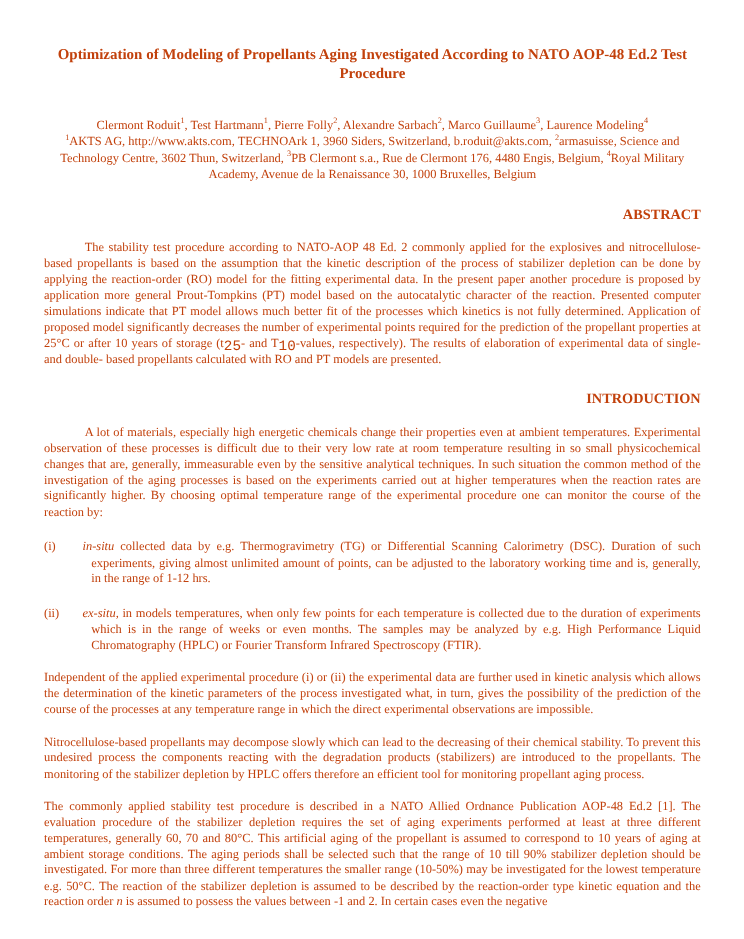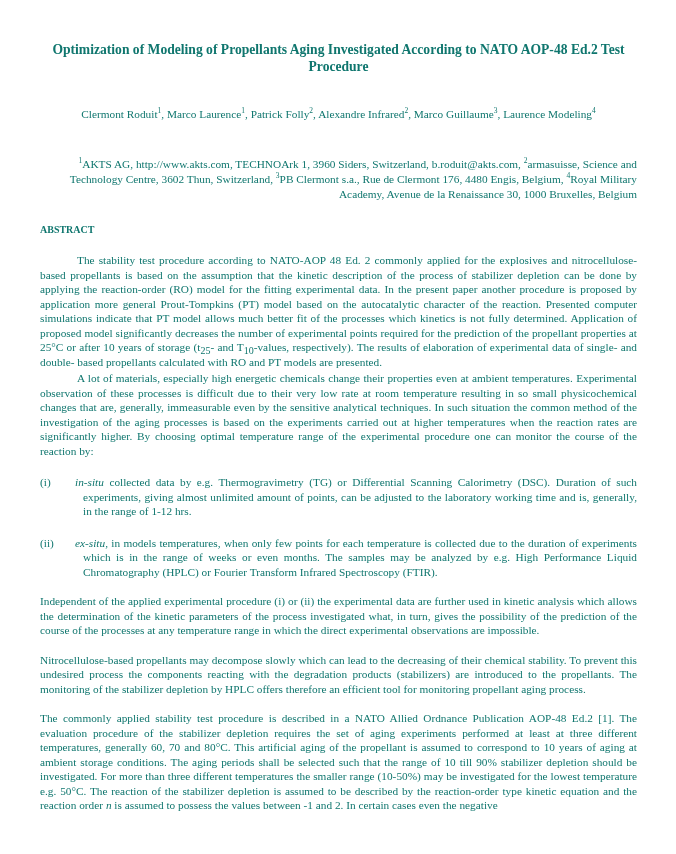--- a/index.html
+++ b/index.html
@@ -9,57 +9,57 @@
   }
   .page {
     position: relative;
     width: 676px;
     height: 854px;
     background: #ffffff;
     box-sizing: border-box;
     padding: 42px 39px 0 40px;
     overflow: hidden;
     font-family: "Liberation Serif", "DejaVu Serif", serif;
-    color: #0f766e;
+    color: #c2410c;
   }
   .title {
     text-align: center;
     font-weight: bold;
     font-size: 13.6px;
     line-height: 16.5px;
     margin: 0 4px;
   }
   .byline {
     text-align: center;
     font-size: 11.3px;
     line-height: 15px;
     margin-top: 32px;
   }
   .affil {
-    text-align: right;
+    text-align: center;
     font-size: 11.3px;
     line-height: 15px;
-    margin-top: 35px;
   }
   sup { font-size: 7.5px; line-height: 0; }
-  sub { font-size: 10px; line-height: 0; }
+  sub { font-size: 13px; line-height: 0; font-family: Liberation Mono, monospace; }
   .heading {
     font-weight: bold;
-    font-size: 10px;
+    font-size: 13px;
     line-height: 16px;
     margin-top: 20px;
+    text-align: right;
   }
   .para {
     font-size: 11.3px;
     line-height: 14.5px;
     text-align: justify;
     margin-top: 15px;
   }
   .para.indent { text-indent: 37px; }
-  .para.tight { margin-top: 2px; }
+  .para.tight { margin-top: 16px; }
   .list-item {
     position: relative;
     margin-top: 17px;
     padding-left: 43px;
     font-size: 11.3px;
     line-height: 14.5px;
     text-align: justify;
   }
   .list-item .marker {
     position: absolute;
@@ -71,28 +71,29 @@
     text-indent: -8px;
   }
 </style>
 </head>
 <body>
 
 <div class="page">
 
   <div class="title">Optimization of Modeling of Propellants Aging Investigated According to NATO AOP-48 Ed.2 Test Procedure</div>
 
-  <div class="byline"><span>Clermont Roduit</span><sup>1</sup><span>, Marco Laurence</span><sup>1</sup><span>, Patrick Folly</span><sup>2</sup><span>, Alexandre Infrared</span><sup>2</sup><span>, Marco Guillaume</span><sup>3</sup><span>, Laurence Modeling</span><sup>4</sup></div>
+  <div class="byline"><span>Clermont Roduit</span><sup>1</sup><span>, Test Hartmann</span><sup>1</sup><span>, Pierre Folly</span><sup>2</sup><span>, Alexandre Sarbach</span><sup>2</sup><span>, Marco Guillaume</span><sup>3</sup><span>, Laurence Modeling</span><sup>4</sup></div>
 
   <div class="affil"><sup>1</sup><span>AKTS AG, http://www.akts.com, TECHNOArk 1, 3960 Siders, Switzerland, b.roduit@akts.com, </span><sup>2</sup><span>armasuisse, Science and Technology Centre, 3602 Thun, Switzerland, </span><sup>3</sup><span>PB Clermont s.a., Rue de Clermont 176, 4480 Engis, Belgium, </span><sup>4</sup><span>Royal Military Academy, Avenue de la Renaissance 30, 1000 Bruxelles, Belgium</span></div>
 
   <div class="heading">ABSTRACT</div>
 
   <div class="para indent"><span>The stability test procedure according to NATO-AOP 48 Ed. 2 commonly applied for the explosives and nitrocellulose-based propellants is based on the assumption that the kinetic description of the process of stabilizer depletion can be done by applying the reaction-order (RO) model for the fitting experimental data. In the present paper another procedure is proposed by application more general Prout-Tompkins (PT) model based on the autocatalytic character of the reaction. Presented computer simulations indicate that PT model allows much better fit of the processes which kinetics is not fully determined. Application of proposed model significantly decreases the number of experimental points required for the prediction of the propellant properties at 25°C or after 10 years of storage (t</span><sub>25</sub><span>- and T</span><sub>10</sub><span>-values, respectively). The results of elaboration of experimental data of single- and double- based propellants calculated with RO and PT models are presented.</span></div>
 
+  <div class="heading">INTRODUCTION</div>
 
   <div class="para indent tight">A lot of materials, especially high energetic chemicals change their properties even at ambient temperatures. Experimental observation of these processes is difficult due to their very low rate at room temperature resulting in so small physicochemical changes that are, generally, immeasurable even by the sensitive analytical techniques. In such situation the common method of the investigation of the aging processes is based on the experiments carried out at higher temperatures when the reaction rates are significantly higher. By choosing optimal temperature range of the experimental procedure one can monitor the course of the reaction by:</div>
 
   <div class="list-item">
     <span class="marker">(i)</span>
     <span class="li-text"><i>in-situ</i><span> collected data by e.g. Thermogravimetry (TG) or Differential Scanning Calorimetry (DSC). Duration of such experiments, giving almost unlimited amount of points, can be adjusted to the laboratory working time and is, generally, in the range of 1-12 hrs.</span></span>
   </div>
 
   <div class="list-item">
     <span class="marker">(ii)</span>

